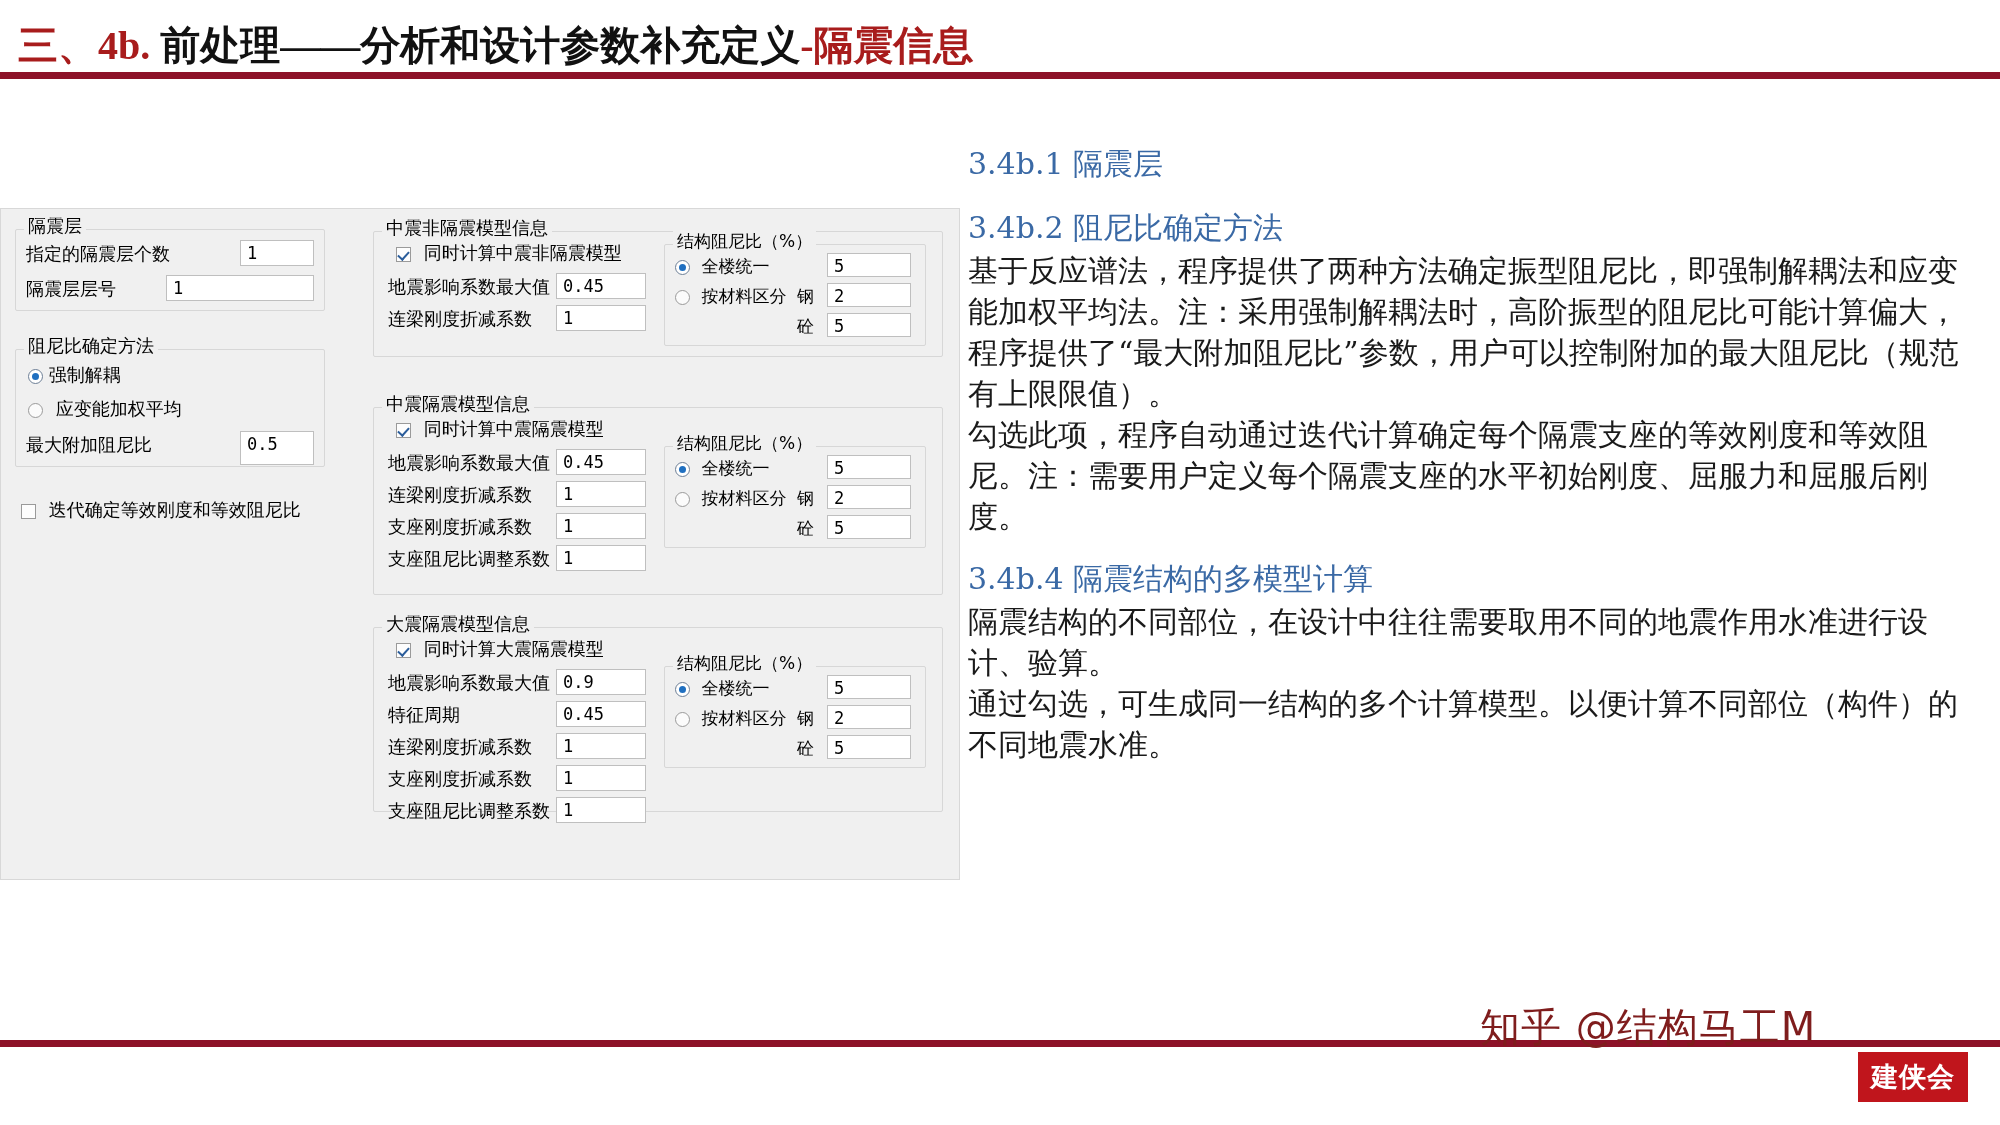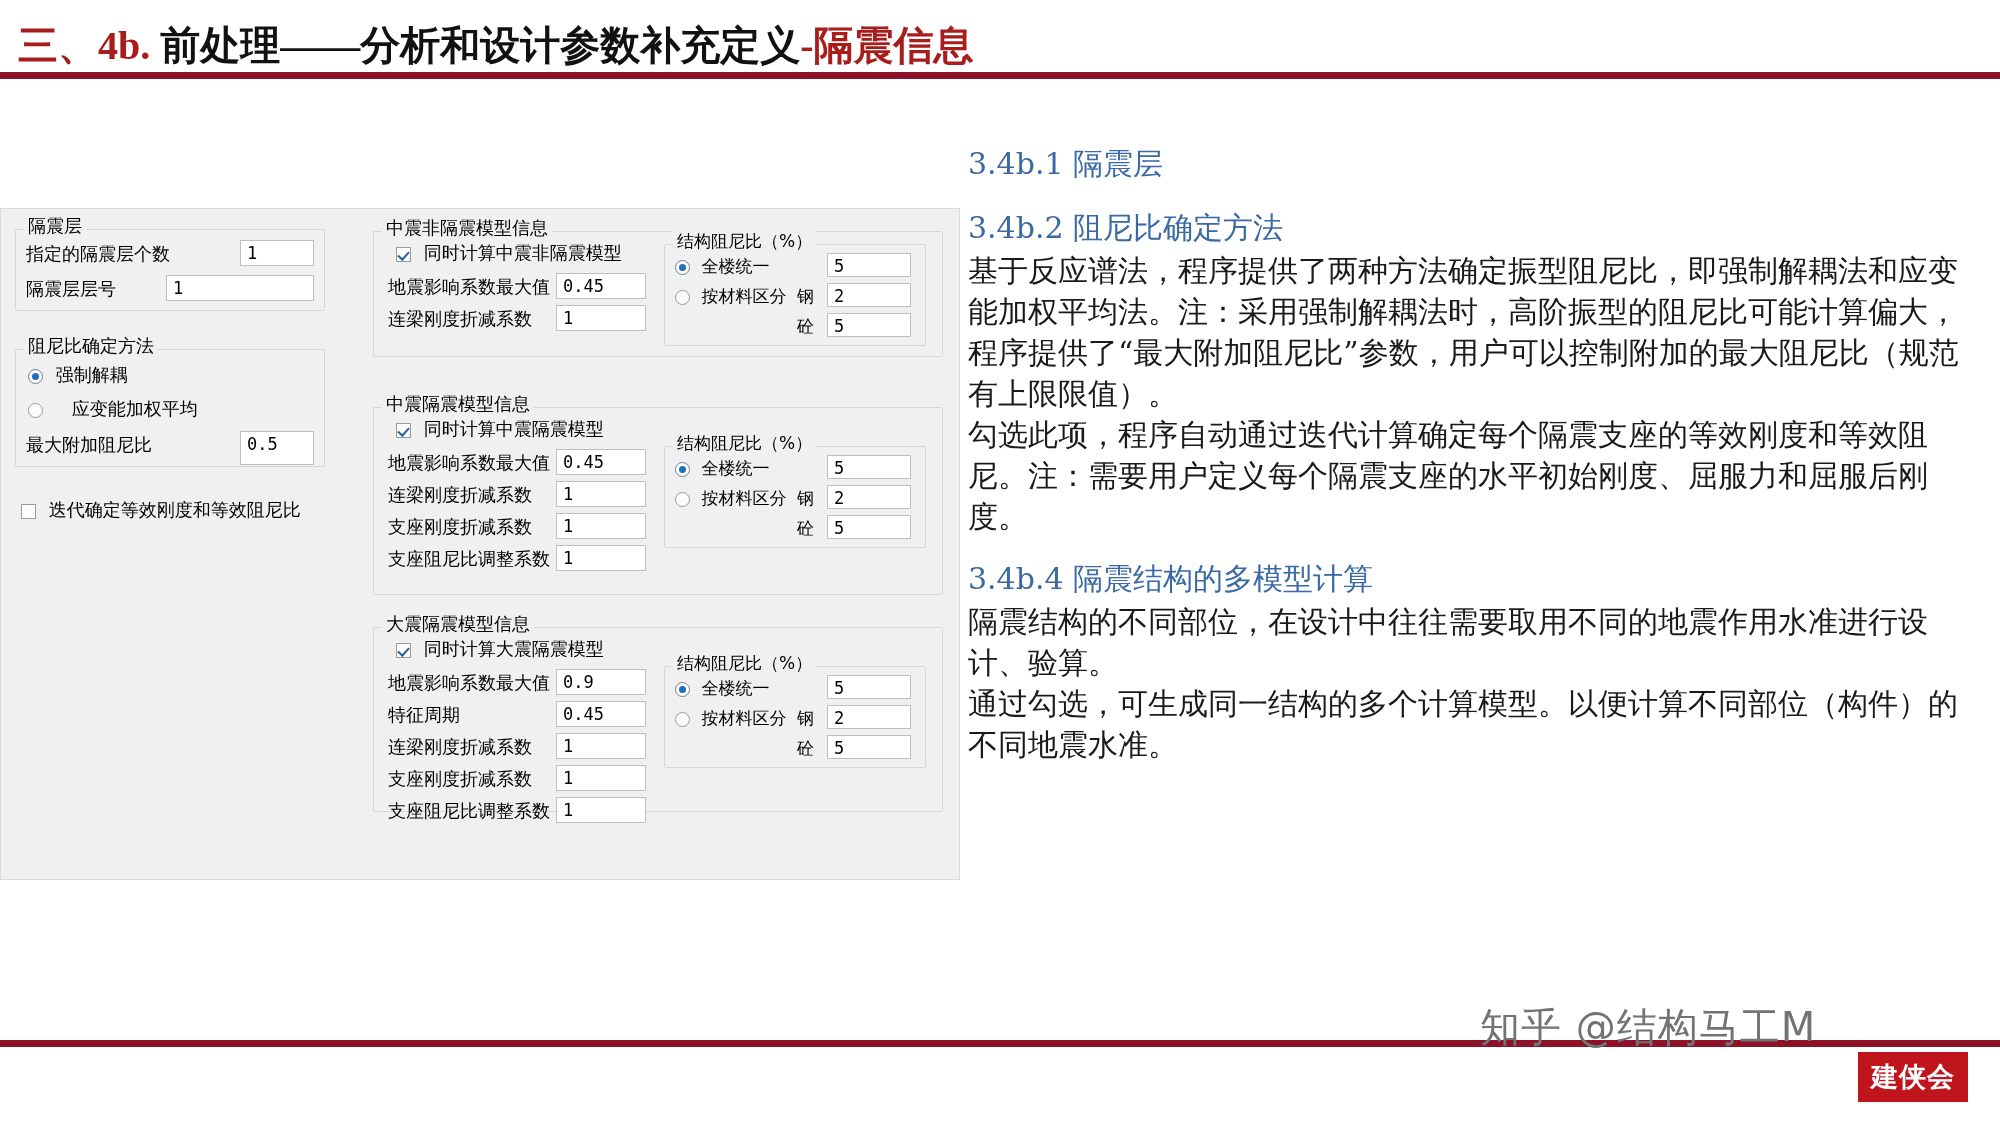--- a/index.html
+++ b/index.html
@@ -171,21 +171,21 @@
     font-family: "DejaVu Serif", serif;
   }
   .note-p .red { color: #c0302b; }
 
   
   #zhihu-mark {
     position: absolute;
     left: 1480px;
     top: 1000px;
     font-size: 40px;
-    color: #737373;
+    color: #7f1d1d;
     font-family: "DejaVu Sans", sans-serif;
     white-space: nowrap;
     letter-spacing: 1px;
   }
   #brand-badge {
     position: absolute;
     left: 1858px;
     top: 1052px;
     width: 110px;
     height: 50px;
@@ -215,25 +215,25 @@
     <div class="lbl" style="left:10px; top:13px;">指定的隔震层个数</div>
     <div class="fld" style="left:224px; top:10px; width:74px; height:26px;">1</div>
     <div class="lbl" style="left:10px; top:48px;">隔震层层号</div>
     <div class="fld" style="left:150px; top:45px; width:148px; height:26px;">1</div>
   </div>
 
   <div class="grp" style="left:14px; top:140px; width:310px; height:118px;">
     <div class="grp-title">阻尼比确定方法</div>
     <div class="ckrow" style="left:12px; top:14px;">
       <span class="rd on" style="position:relative; display:inline-block; top:3px;"></span>
-      <span style="margin-left:7px;">强制解耦</span>
+      <span style="">强制解耦</span>
     </div>
     <div class="ckrow" style="left:12px; top:48px;">
       <span class="rd" style="position:relative; display:inline-block; top:3px;"></span>
-      <span style="margin-left:23px;">应变能加权平均</span>
+      <span style="margin-left:7px;">应变能加权平均</span>
     </div>
     <div class="lbl" style="left:10px; top:84px;">最大附加阻尼比</div>
     <div class="fld" style="left:224px; top:81px; width:74px; height:34px;">0.5</div>
   </div>
 
   <div class="ckrow" style="left:20px; top:290px;">
     <span class="ck" style="position:relative; display:inline-block; top:3px;"></span>
     <span style="margin-left:7px;">迭代确定等效刚度和等效阻尼比</span>
   </div>
 

